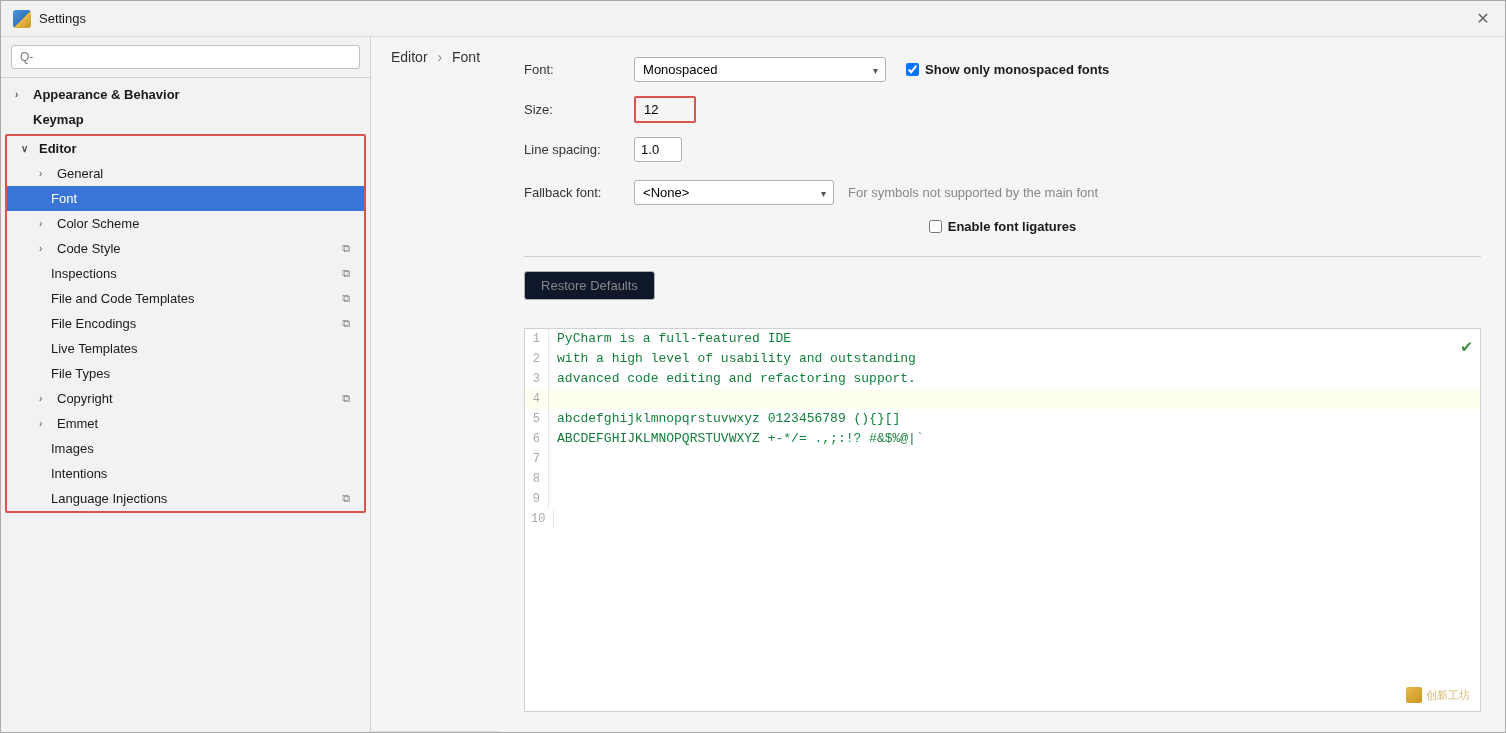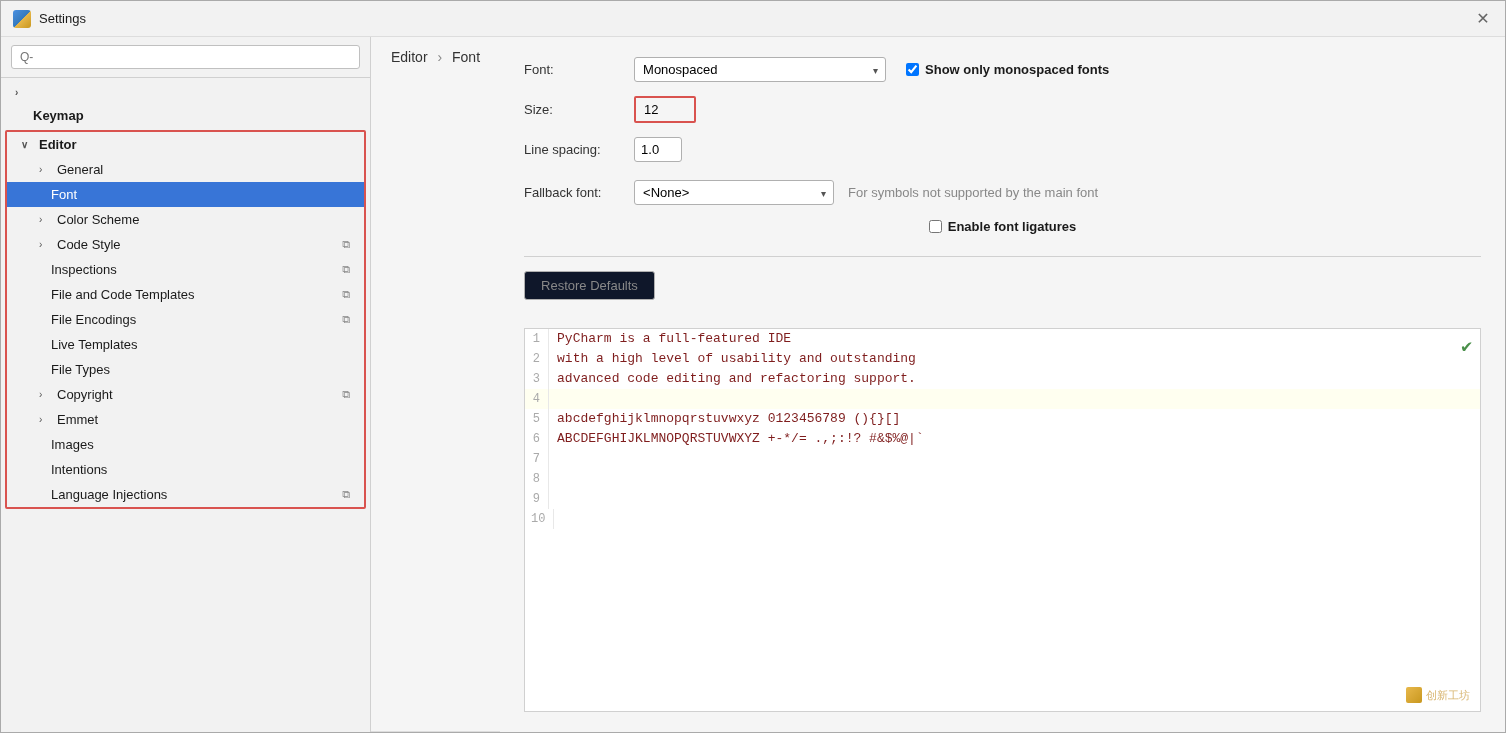--- a/index.html
+++ b/index.html
@@ -311,21 +311,21 @@
       min-width: 24px;
       padding: 0 8px 0 6px;
       user-select: none;
       font-size: 12px;
       flex-shrink: 0;
       border-right: 1px solid #e8e8e8;
       margin-right: 8px;
     }
 
     .line-content {
-      color: #7f1d1d;
+      color: #15803d;
       white-space: pre;
     }
 
     .preview-checkmark {
       position: absolute;
       top: 6px;
       right: 8px;
       color: #4a8f4a;
       font-size: 18px;
     }
@@ -362,20 +362,21 @@
   <div class="main-content">
 
     <div class="sidebar">
       <div class="search-bar">
         <input class="search-input" type="text" placeholder="Q-" style="">
       </div>
       <div class="nav-tree">
 
         <div class="nav-group-header">
           <span class="nav-arrow">›</span>
+          <span class="nav-label">Appearance &amp; Behavior</span>
         </div>
 
         <div class="nav-group-header" style="font-weight:600;">
           <span class="nav-label" style="padding-left:18px;">Keymap</span>
         </div>
 
         <div style="margin: 2px 4px; border: 2px solid #d9534f; border-radius: 2px;">
           <div class="editor-section-header">
             <span class="nav-arrow">∨</span>
             <span class="nav-label">Editor</span>

